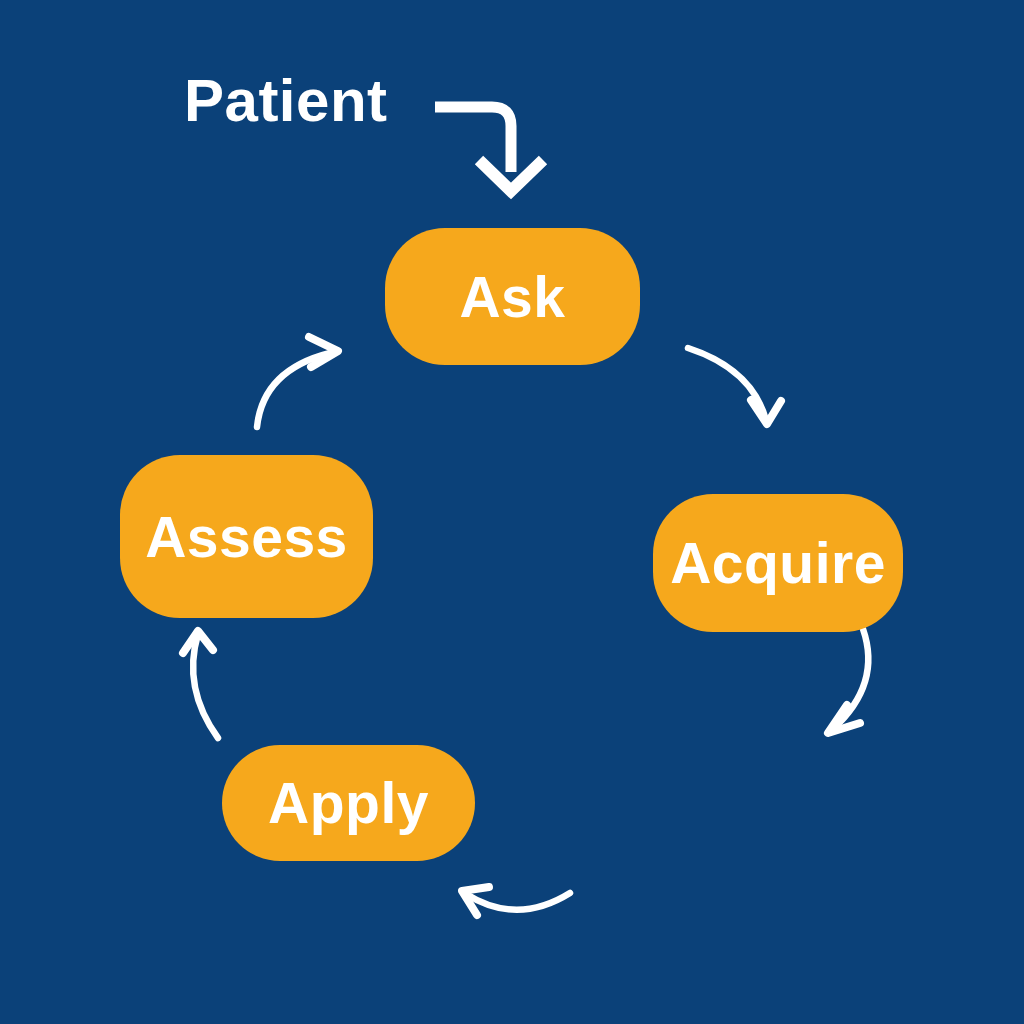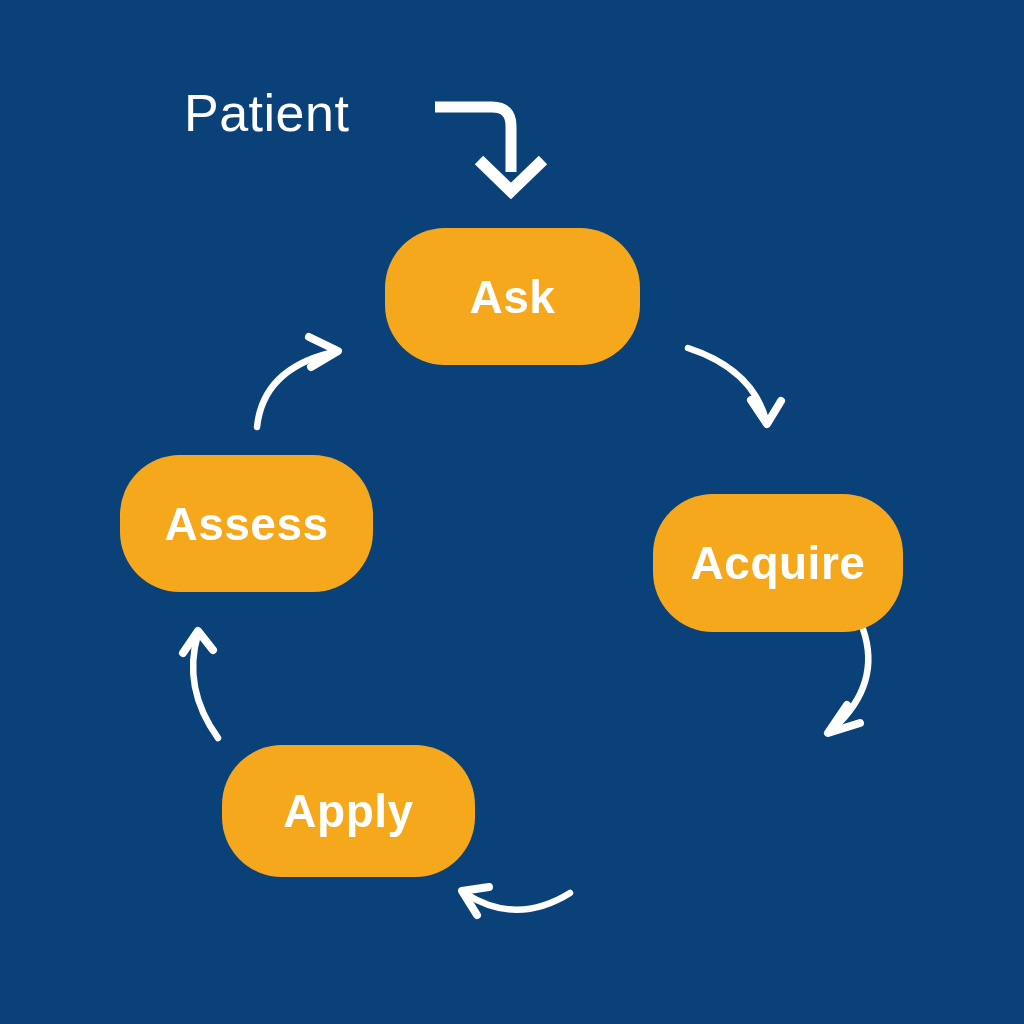--- a/index.html
+++ b/index.html
@@ -12,44 +12,44 @@
   .canvas{
     position:relative;
     width:1024px;height:1024px;
     margin:0 auto;
     background:var(--background);
     overflow:hidden;
     font-family:"Liberation Sans", sans-serif;
   }
   .title{
     position:absolute;
-    left:184px;top:84px;
+    left:184px;top:72px;
     color:var(--text);
-    font-size:52px;
-    font-weight:normal;
+    font-size:60px;
+    font-weight:bold;
     line-height:58px;
     letter-spacing:0.5px;
   }
   .step-box{
     position:absolute;
     background:var(--box);
     border-radius:60px;
     display:flex;
     align-items:center;
     justify-content:center;
     color:var(--text);
-    font-size:46px;
+    font-size:57px;
     font-weight:bold;
     letter-spacing:0.5px;
   }
   .box-ask     {left:385px; top:228px; width:255px; height:137px;}
   .box-acquire {left:653px; top:455px; width:250px; height:138px;margin-top:39px;}
   .box-appraise{left:550px; top:745px; width:252px; height:137px;}
-  .box-apply   {left:222px; top:745px; width:253px; height:132px;text-align:right;}
-  .box-assess  {left:120px; top:455px; width:253px; height:137px;}
+  .box-apply   {left:222px; top:745px; width:253px; height:116px;text-align:right;}
+  .box-assess  {left:120px; top:455px; width:253px; height:163px;}
   .arrow-layer{
     position:absolute;
     left:0;top:0;width:1024px;height:1024px;
     pointer-events:none;
   }
   .arrow-layer path, .arrow-layer polyline{
     fill:none;
     stroke:var(--arrow);
   }
   .curve{stroke-width:6.5;stroke-linecap:round;}

